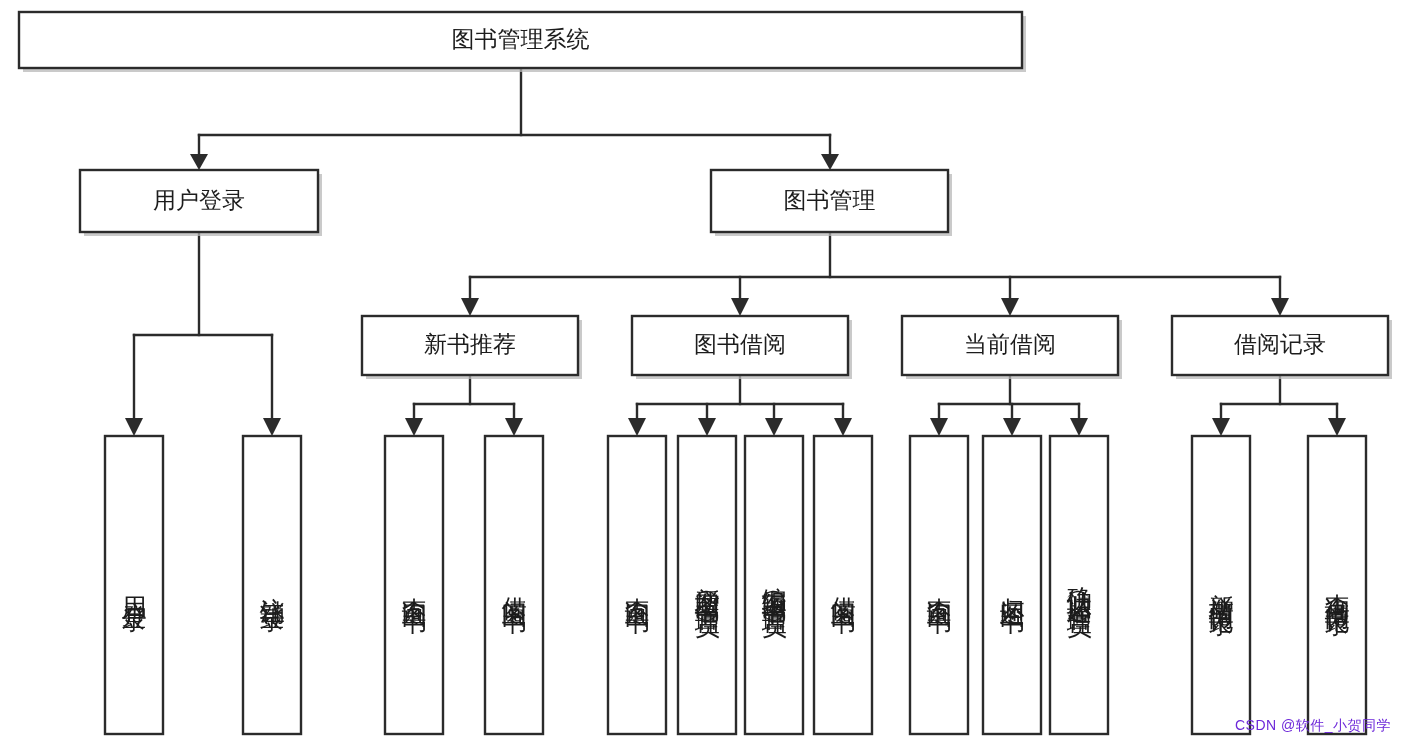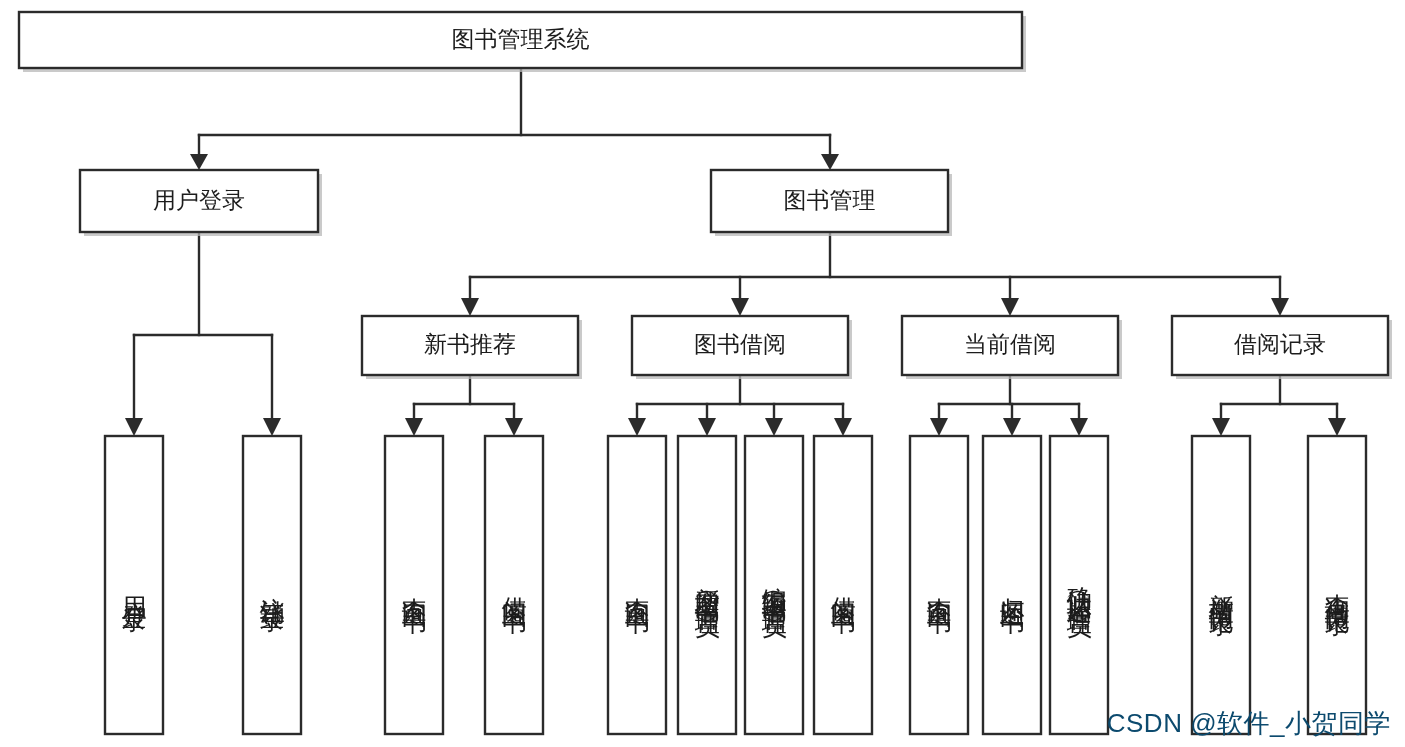--- a/index.html
+++ b/index.html
@@ -53,24 +53,24 @@
   .node-label-h {
     font-family: "Liberation Sans", "DejaVu Sans", sans-serif;
     font-size: 23px;
     fill: #1c1c1c;
     text-anchor: middle;
     dominant-baseline: middle;
   }
   .watermark-text {
     position: absolute;
     right: 14px;
-    bottom: 6px;
-    font-family: "Liberation Sans", "DejaVu Sans", sans-serif;
-    font-size: 26px;
-    color: #0c4a6e;
+    bottom: 12px;
+    font-family: "Liberation Sans", "DejaVu Sans", sans-serif;
+    font-size: 14px;
+    color: #6d28d9;
     white-space: nowrap;
     letter-spacing: 0.5px;
     pointer-events: none;
   }
   .leaf-label-wrap {
     position: absolute;
     display: flex;
     align-items: center;
     justify-content: center;
     pointer-events: none;

